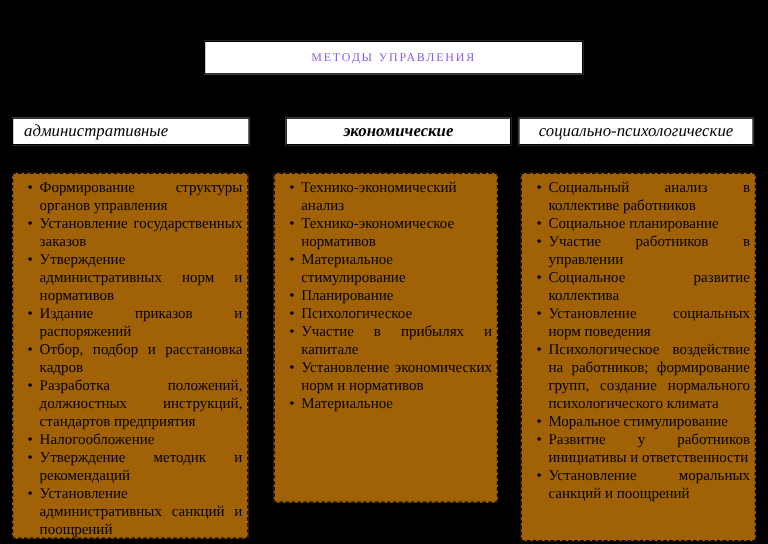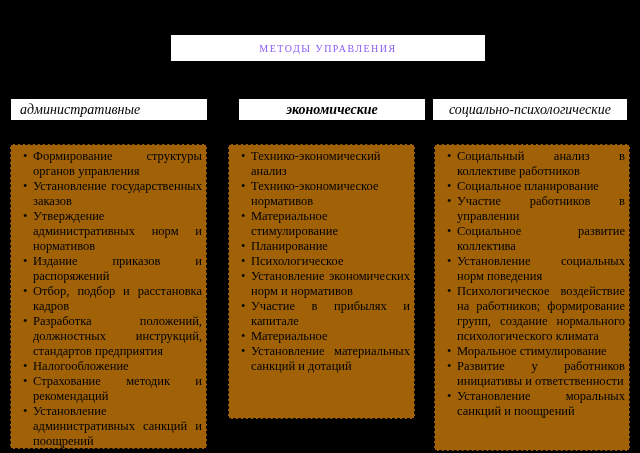--- a/index.html
+++ b/index.html
@@ -74,36 +74,35 @@
 
   <div class="list-box b1">
     <ul>
         <li>Формирование структуры органов управления</li>
         <li>Установление государственных заказов</li>
         <li>Утверждение административных норм и нормативов</li>
         <li>Издание приказов и распоряжений</li>
         <li>Отбор, подбор и расстановка кадров</li>
         <li>Разработка положений, должностных инструкций, стандартов предприятия</li>
         <li>Налогообложение</li>
-        <li>Страхование методик и рекомендаций</li>
+        <li>Утверждение методик и рекомендаций</li>
         <li>Установление административных санкций и поощрений</li>
       </ul>
   </div>
 
   <div class="list-box b2">
     <ul>
         <li>Технико-экономический анализ</li>
         <li>Технико-экономическое нормативов</li>
         <li>Материальное стимулирование</li>
         <li>Планирование</li>
         <li>Психологическое</li>
+        <li>Участие в прибылях и капитале</li>
         <li>Установление экономических норм и нормативов</li>
-        <li>Участие в прибылях и капитале</li>
         <li>Материальное</li>
-        <li>Установление материальных санкций и дотаций</li>
       </ul>
   </div>
 
   <div class="list-box b3">
     <ul>
         <li>Социальный анализ в коллективе работников</li>
         <li>Социальное планирование</li>
         <li>Участие работников в управлении</li>
         <li>Социальное развитие коллектива</li>
         <li>Установление социальных норм поведения</li>

